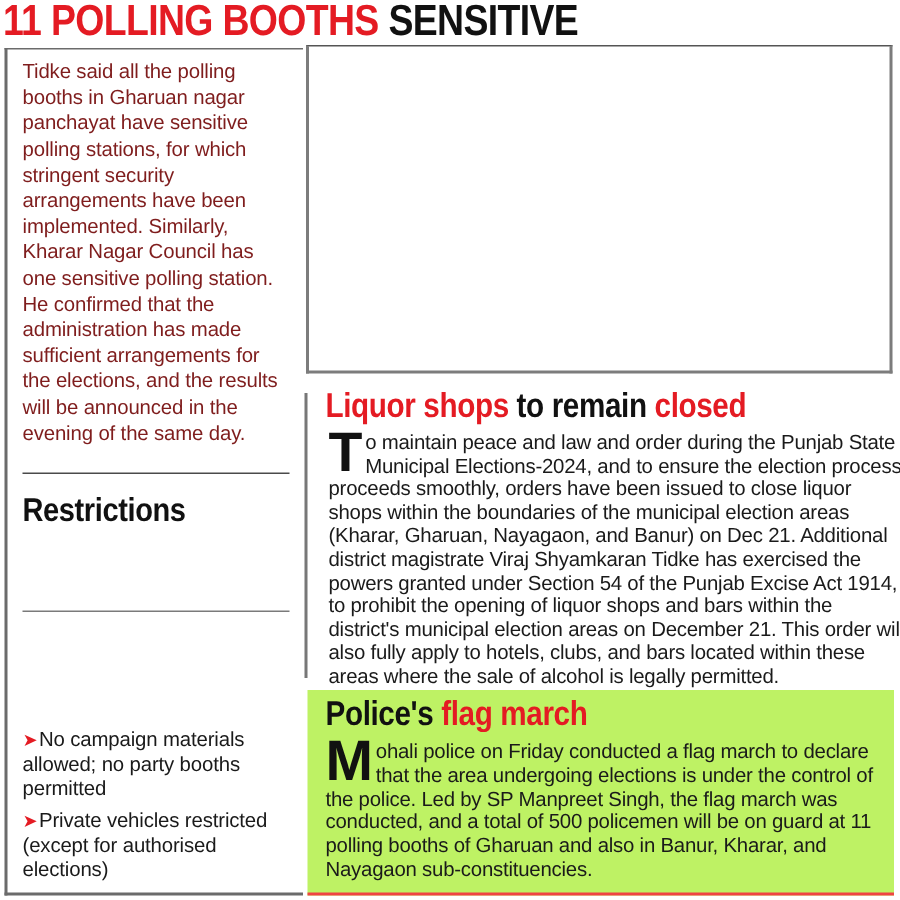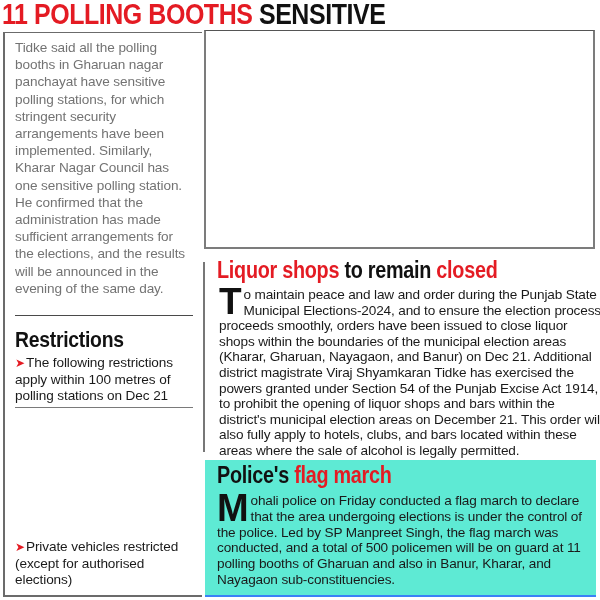--- a/index.html
+++ b/index.html
@@ -4,65 +4,65 @@
 <style>
   html, body { margin:0; padding:0; background:#ffffff; }
   body { width:600px; height:600px; position:relative; overflow:hidden; font-family:"Liberation Sans", sans-serif; color:#1a1a1a; }
 
   .headline { position:absolute; left:2px; top:-2px; height:30px; font-family:"Liberation Sans", sans-serif; font-weight:900; font-size:29px; letter-spacing:-0.5px; white-space:nowrap; transform:scaleX(0.86); transform-origin:left top; line-height:32px; }
   .headline .red { color:#e41b23; }
   .headline .black { color:#111; }
 
   
   .left-box { position:absolute; left:3px; top:32px; width:199px; height:565px; border-left:2px solid #6b6b6b; border-top:1px solid #6b6b6b; border-bottom:2px solid #6b6b6b; box-sizing:border-box; }
-  .left-box .intro { position:absolute; left:10px; top:6px; width:180px; font-size:13.6px; line-height:17.2px; color:#737373; letter-spacing:-0.1px; }
+  .left-box .intro { position:absolute; left:10px; top:6px; width:180px; font-size:13.6px; line-height:17.2px; color:#7f1d1d; letter-spacing:-0.1px; }
   .left-box .rule { position:absolute; left:10px; width:178px; height:0; border-top:1.5px solid #4a4a4a; }
   .left-box .sub-head { position:absolute; left:10px; top:294px; font-weight:900; font-size:22px; color:#111; transform:scaleX(0.88); transform-origin:left top; letter-spacing:-0.3px; }
   .left-box .bullet { position:absolute; left:10px; width:182px; font-size:13.6px; line-height:16.6px; color:#1a1a1a; letter-spacing:-0.1px; }
   .left-box .bullet .arrow { color:#e41b23; font-size:12px; margin-right:1px; }
   .left-box .thin-rule { position:absolute; left:10px; width:178px; height:0; border-top:1px solid #7a7a7a; }
 
   
   .image-box { position:absolute; left:204px; top:30px; width:391px; height:219px; border:2px solid #7c7c7c; border-top:1.5px solid #555; box-sizing:border-box; background:#fff; }
 
   
   .liquor { position:absolute; left:203px; top:262px; width:395px; border-left:2px solid #777; height:190px; }
   .liquor .title { position:absolute; left:12px; top:-5px; font-weight:900; font-size:23px; white-space:nowrap; transform:scaleX(0.86); transform-origin:left top; letter-spacing:-0.3px; }
   .liquor .title .red { color:#e41b23; }
   .liquor .title .black { color:#111; }
   .liquor .body { position:absolute; left:14px; top:25px; width:385px; font-size:13.6px; line-height:15.6px; color:#1a1a1a; letter-spacing:-0.15px; }
   .dropcap { float:left; font-size:37px; line-height:30px; font-weight:700; margin-right:2px; margin-top:0px; color:#111; }
 
   
-  .police { position:absolute; left:205px; top:460px; width:391px; height:137px; background:#5eead4; border-bottom:2px solid #3b82f6; box-sizing:border-box; }
+  .police { position:absolute; left:205px; top:460px; width:391px; height:137px; background:#bef264; border-bottom:2px solid #ef4444; box-sizing:border-box; }
   .police .title { position:absolute; left:12px; top:2px; font-weight:900; font-size:23px; white-space:nowrap; transform:scaleX(0.86); transform-origin:left top; letter-spacing:-0.3px; }
   .police .title .red { color:#e41b23; }
   .police .title .black { color:#111; }
   .police .body { position:absolute; left:12px; top:33px; width:375px; font-size:13.6px; line-height:15.8px; color:#1a1a1a; letter-spacing:-0.15px; }
   .police .dropcap { font-size:38px; line-height:30px; }
 </style>
 </head>
 <body>
 
 <div class="headline">
   <span class="red">11 POLLING BOOTHS</span>
   <span class="black">SENSITIVE</span>
 </div>
 
 <div class="left-box">
   <div class="intro">Tidke said all the polling booths in Gharuan nagar panchayat have sensitive polling stations, for which stringent security arrangements have been implemented. Similarly, Kharar Nagar Council has one sensitive polling station. He confirmed that the administration has made sufficient arrangements for the elections, and the results will be announced in the evening of the same day.</div>
   <div class="rule" style="top:282px;"></div>
   <div class="sub-head">Restrictions</div>
 
-  <div class="bullet" style="top:322px;">
-    <span class="arrow">➤</span><span>The following restrictions apply within 100 metres of polling stations on Dec 21</span>
-  </div>
   <div class="thin-rule" style="top:374px;"></div>
 
 
+  <div class="bullet" style="top:452px;">
+    <span class="arrow">➤</span><span>No campaign materials allowed; no party booths permitted</span>
+  </div>
 
   <div class="bullet" style="top:506px;">
     <span class="arrow">➤</span><span>Private vehicles restricted (except for authorised elections)</span>
   </div>
 </div>
 
 <div class="image-box"></div>
 
 <div class="liquor">
   <div class="title">

